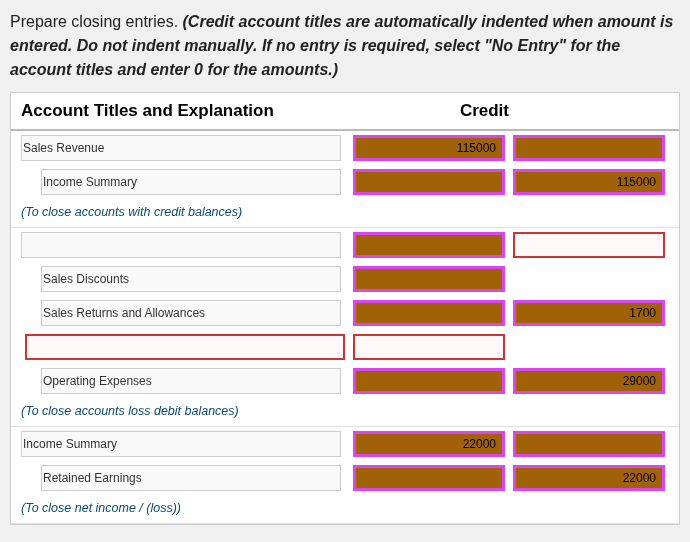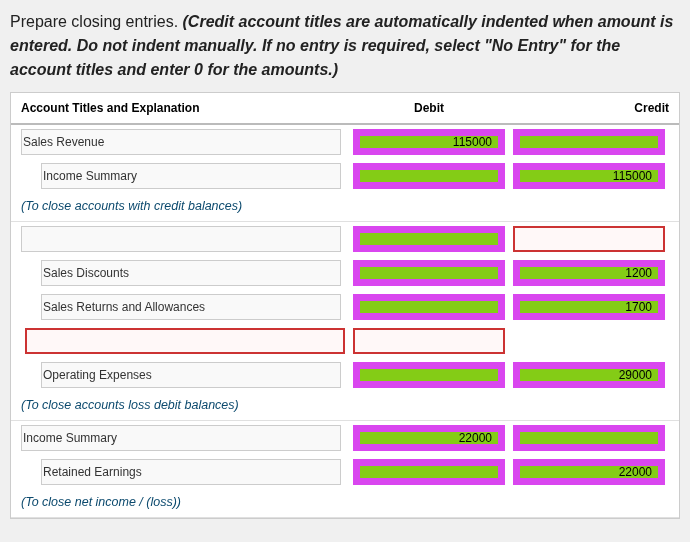--- a/index.html
+++ b/index.html
@@ -23,21 +23,21 @@
     .table-container {
       background: #fff;
       border: 1px solid #ccc;
     }
     .table-header {
       display: grid;
       grid-template-columns: 1fr 160px 160px;
       border-bottom: 2px solid #bbb;
       padding: 8px 10px;
       font-weight: bold;
-      font-size: 12px;
+      font-size: 17px;
       background: #fff;
     }
     .col-account { }
     .col-debit { text-align: center; }
     .col-credit { text-align: right; }
 
     .entry-group {
       border-bottom: 1px solid #e0e0e0;
     }
     .entry-row {
@@ -54,25 +54,25 @@
       width: 100%;
       border: 1px solid #ccc;
       padding: 3px 1px;
       font-size: 12px;
       background: #f9f9f9;
       height: 26px;
       color: #333;
     }
     .debit-cell input, .credit-cell input {
       width: 100%;
-      border: 7px solid #d946ef;
+      border: 3px solid #d946ef;
       padding: 3px 6px;
       font-size: 12px;
       text-align: right;
-      background: #84cc16;
+      background: #a16207;
       height: 26px;
     }
     .debit-cell input.highlighted, .credit-cell input.highlighted {
       border: 2px solid #cc3333;
       background: #fff8f8;
     }
     .debit-cell, .credit-cell {
       padding: 0 4px;
     }
     .account-cell {
@@ -100,21 +100,20 @@
 
 <div>
   <p class="instructions">
     <span>Prepare closing entries. </span><em>(Credit account titles are automatically indented when amount is entered. Do not indent manually. If no entry is required, select "No Entry" for the account titles and enter 0 for the amounts.)</em>
   </p>
 </div>
 
 <div class="table-container">
   <div class="table-header">
     <div class="col-account">Account Titles and Explanation</div>
-    <div class="col-debit">Debit</div>
     <div class="col-credit">Credit</div>
   </div>
 
   <div class="entry-group">
     <div class="entry-row">
       <div class="account-cell">
         <input type="text" value="Sales Revenue" style="">
       </div>
       <div class="debit-cell">
         <input type="text" value="115000" style="">
@@ -149,23 +148,20 @@
         <input type="text" value="" class="highlighted" style="">
       </div>
     </div>
     <div class="entry-row indented">
       <div class="account-cell">
         <input type="text" value="Sales Discounts" style="">
       </div>
       <div class="debit-cell">
         <input type="text" value="" style="">
       </div>
-      <div class="credit-cell">
-        <input type="text" value="1200" style="">
-      </div>
     </div>
     <div class="entry-row indented">
       <div class="account-cell">
         <input type="text" value="Sales Returns and Allowances" style="">
       </div>
       <div class="debit-cell">
         <input type="text" value="" style="">
       </div>
       <div class="credit-cell">
         <input type="text" value="1700" style="">

